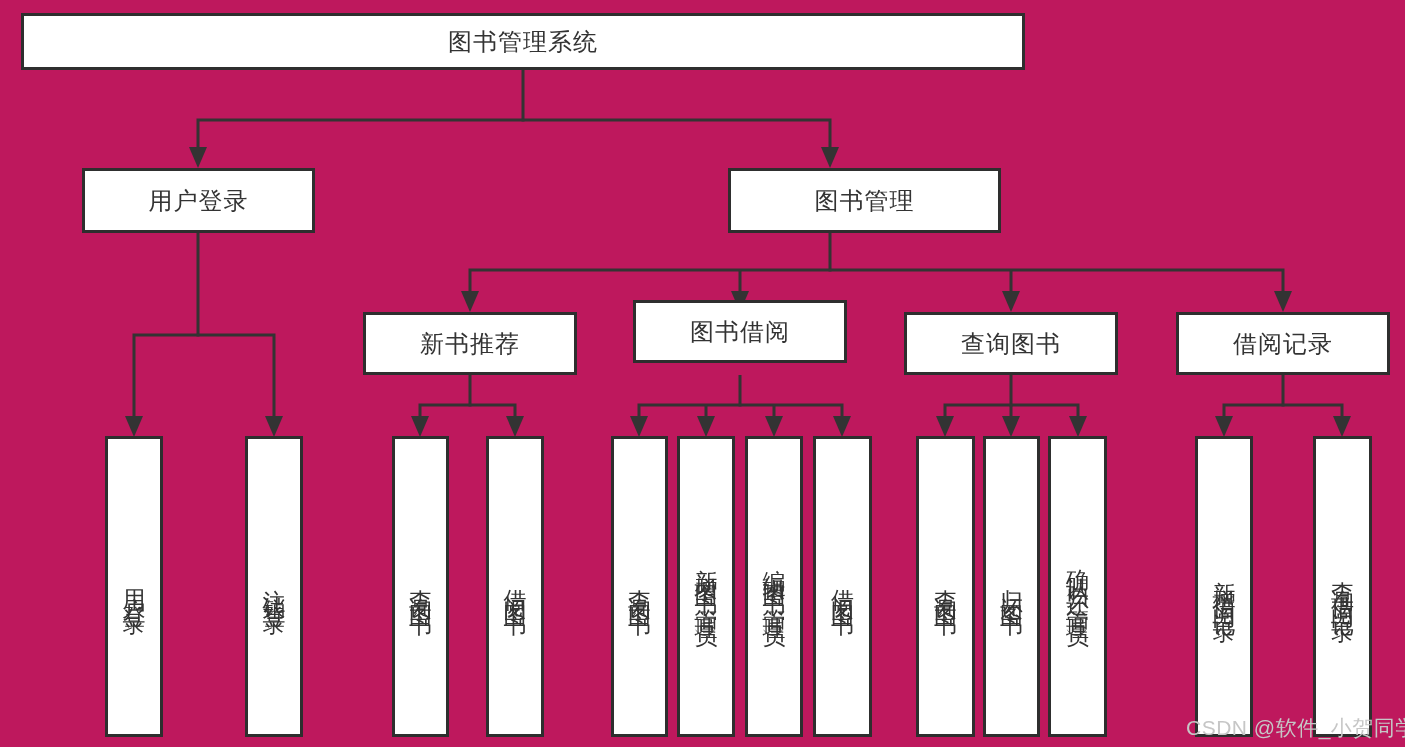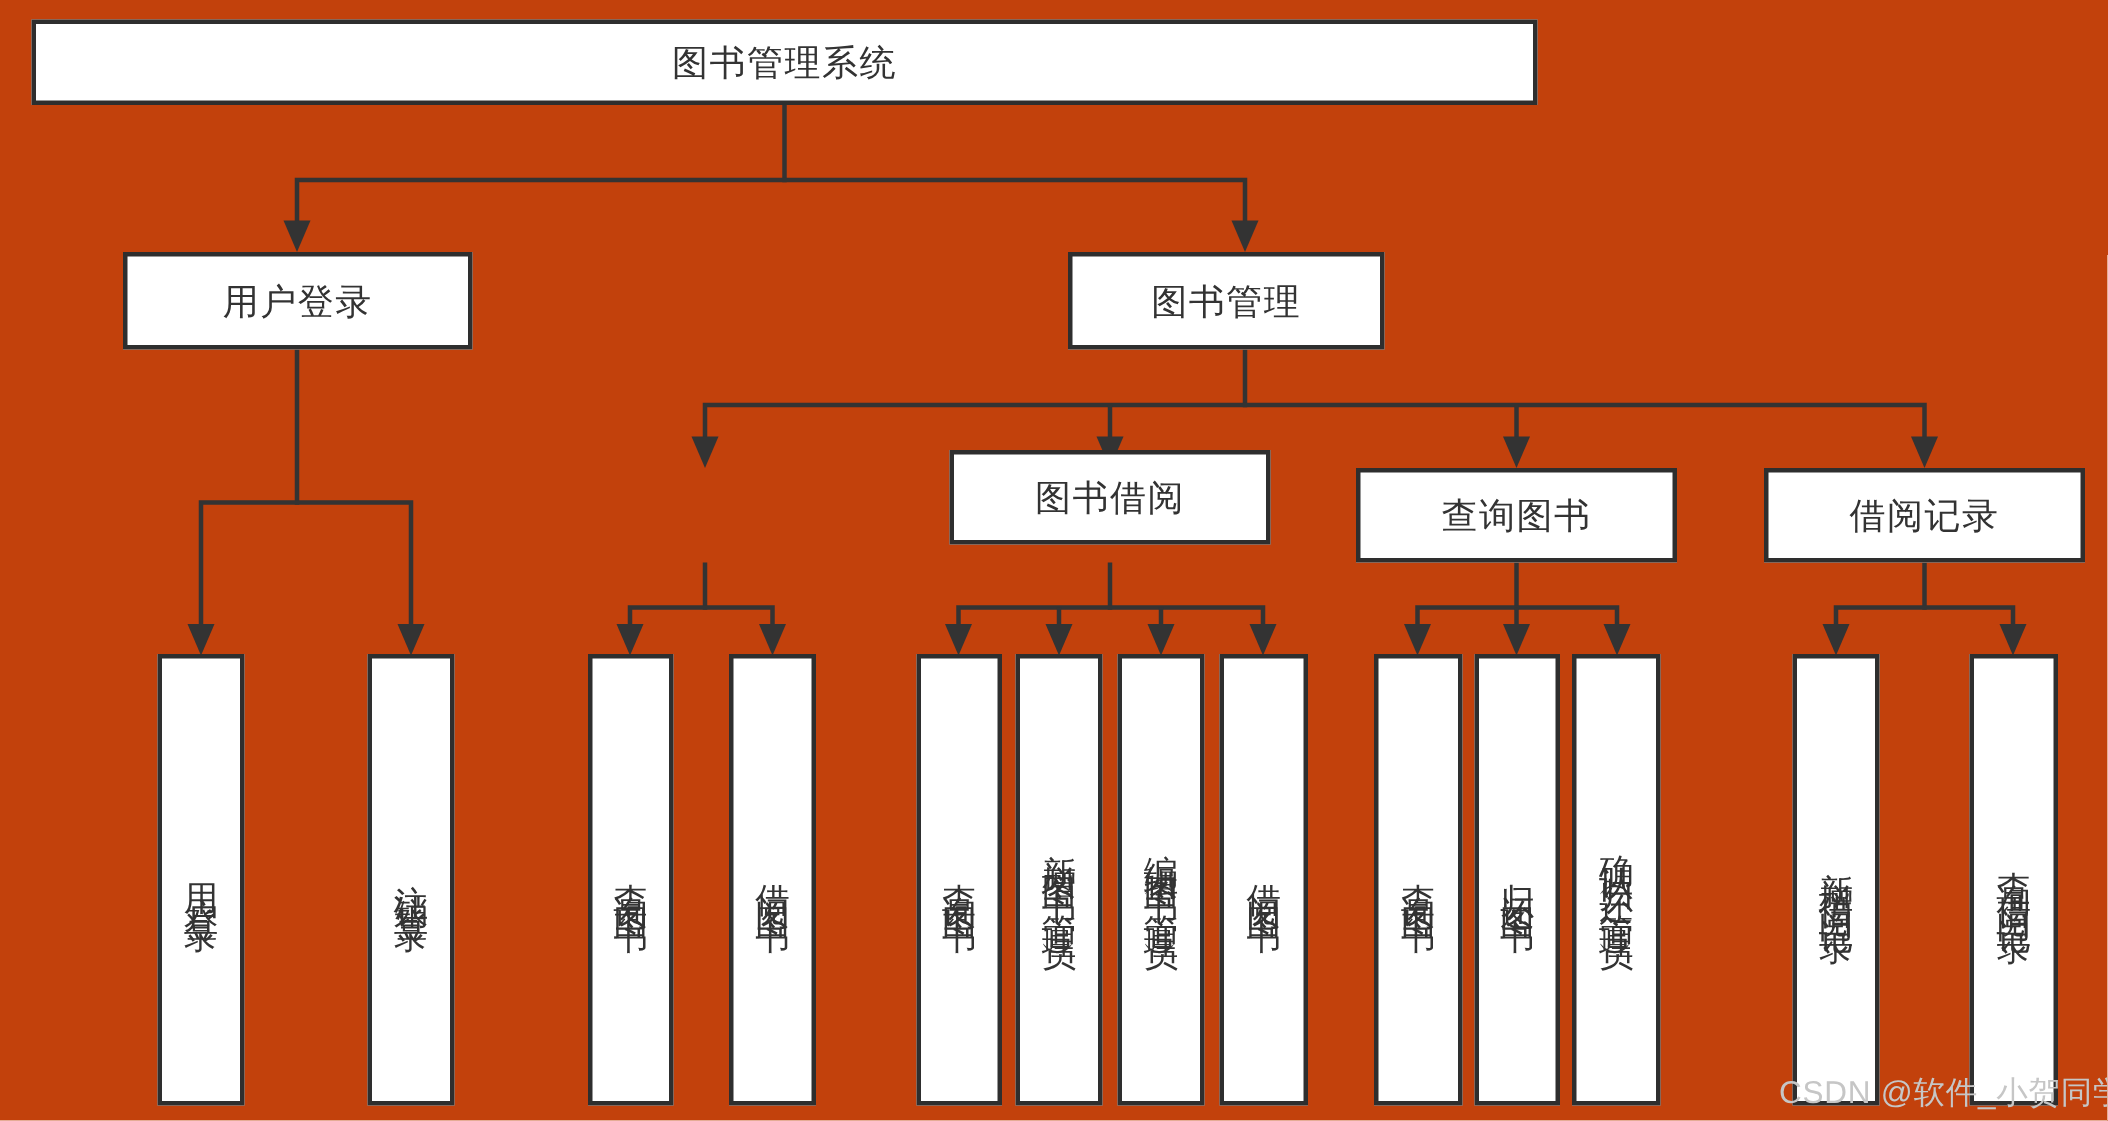--- a/index.html
+++ b/index.html
@@ -1,20 +1,20 @@
 <!DOCTYPE html>
 <html><head>
 <meta charset="utf-8">
 <style>
   html, body { margin: 0; padding: 0; background: #ffffff; }
   .stage {
     position: relative;
     width: 1405px;
     height: 747px;
-    background: #c2410c;
+    background: #be185d;
     font-family: "Liberation Sans", sans-serif;
     overflow: hidden;
   }
   .connector-layer {
     position: absolute;
     left: 0; top: 0;
     width: 1405px; height: 747px;
   }
   .box {
     position: absolute;
@@ -111,24 +111,27 @@
     </g>
   </svg>
 
   <div class="box" style="left:21px;top:13px;width:1004px;height:57px">
     <span class="h-label">图书管理系统</span>
   </div>
 
   <div class="box" style="left:82px;top:168px;width:233px;height:65px">
     <span class="h-label">用户登录</span>
   </div>
-  <div class="box" style="left:712px;top:168px;width:211px;height:65px">
+  <div class="box" style="left:728px;top:168px;width:273px;height:65px">
     <span class="h-label">图书管理</span>
   </div>
 
+  <div class="box" style="left:363px;top:312px;width:214px;height:63px">
+    <span class="h-label">新书推荐</span>
+  </div>
   <div class="box" style="left:633px;top:300px;width:214px;height:63px">
     <span class="h-label">图书借阅</span>
   </div>
   <div class="box" style="left:904px;top:312px;width:214px;height:63px">
     <span class="h-label">查询图书</span>
   </div>
   <div class="box" style="left:1176px;top:312px;width:214px;height:63px">
     <span class="h-label">借阅记录</span>
   </div>
 

